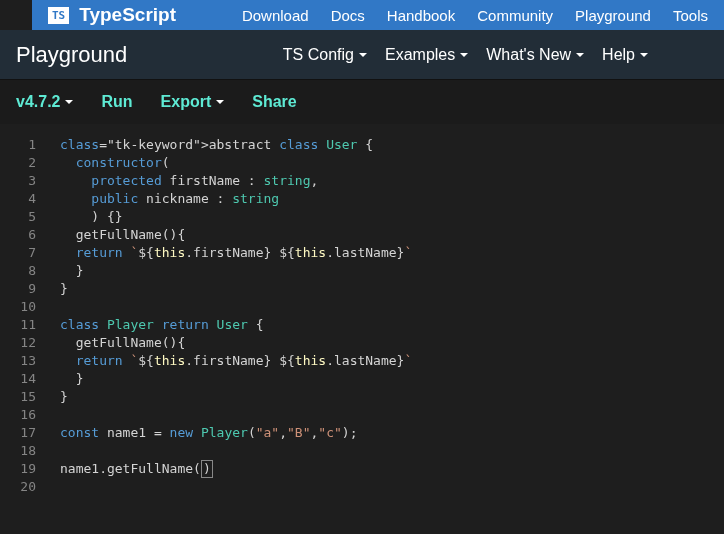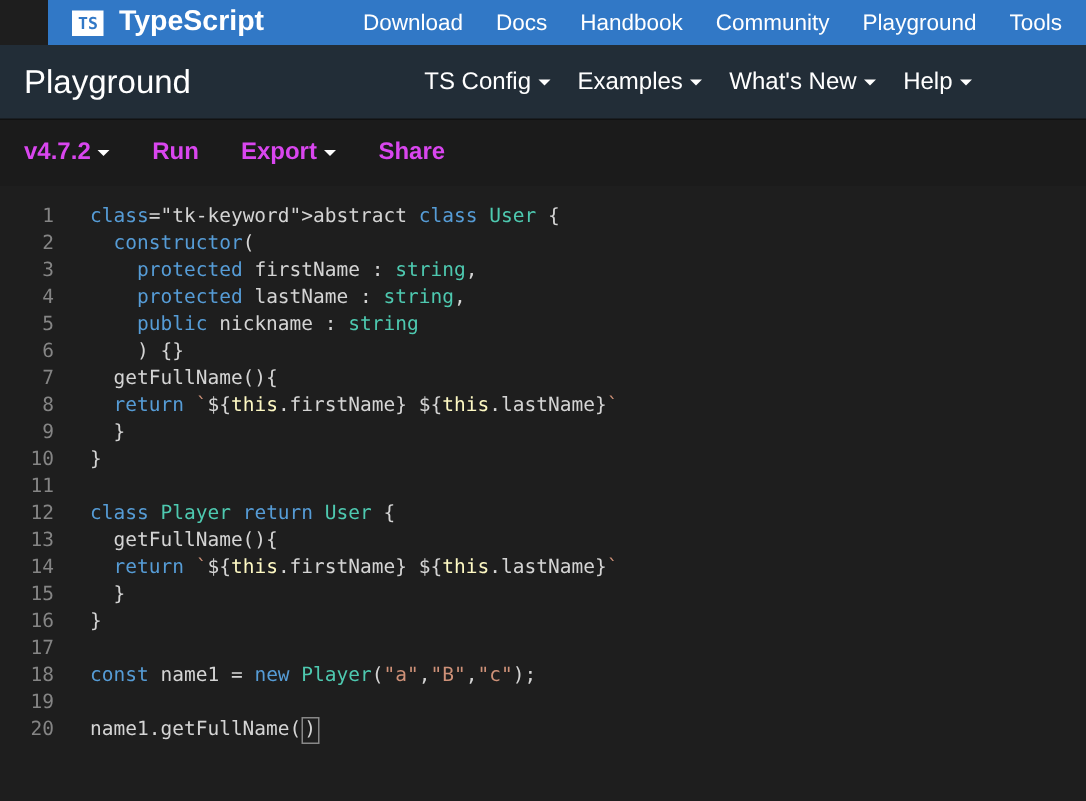--- a/index.html
+++ b/index.html
@@ -81,21 +81,21 @@
 }
 .toolbar {
   background: #1b1b1b;
   height: 44px;
   display: flex;
   align-items: center;
   padding: 0 16px;
   gap: 28px;
 }
 .toolbar-item {
-  color: #d946ef;
+  color: #5eead4;
   font-size: 16px;
   font-weight: 600;
   display: flex;
   align-items: center;
   gap: 5px;
   cursor: pointer;
 }
 .editor {
   display: flex;
   font-family: "Menlo", "Monaco", "Consolas", monospace;
@@ -201,21 +201,20 @@
       <div>16</div>
       <div>17</div>
       <div>18</div>
       <div>19</div>
       <div>20</div>
     </div>
   <div class="code" id="code">
       <div class="code-line"><span <span="" class="tk-keyword">class</span>="tk-keyword"&gt;abstract <span class="tk-keyword">class</span> <span class="tk-type">User</span> {</div>
       <div class="code-line">  <span class="tk-keyword">constructor</span>(</div>
       <div class="code-line">    <span class="tk-keyword">protected</span> firstName : <span class="tk-type">string</span>,</div>
-      <div class="code-line">    <span class="tk-keyword">protected</span> lastName : <span class="tk-type">string</span>,</div>
       <div class="code-line">    <span class="tk-keyword">public</span> nickname : <span class="tk-type">string</span></div>
       <div class="code-line">    ) {}</div>
       <div class="code-line">  getFullName(){</div>
       <div class="code-line">  <span class="tk-keyword">return</span> <span class="tk-template">`</span><span class="tk-template"></span><span class="tk-plain">${</span><span class="tk-this">this</span><span class="tk-punct">.</span>firstName<span class="tk-plain">}</span><span class="tk-template"> </span><span class="tk-plain">${</span><span class="tk-this">this</span><span class="tk-punct">.</span>lastName<span class="tk-plain">}</span><span class="tk-template"></span><span class="tk-template">`</span></div>
       <div class="code-line">  }</div>
       <div class="code-line">}</div>
       <div class="code-line"></div>
       <div class="code-line"><span class="tk-keyword">class</span> <span class="tk-type">Player</span> <span class="tk-keyword">return</span> <span class="tk-type">User</span> {</div>
       <div class="code-line">  getFullName(){</div>
       <div class="code-line">  <span class="tk-keyword">return</span> <span class="tk-template">`</span><span class="tk-template"></span><span class="tk-plain">${</span><span class="tk-this">this</span><span class="tk-punct">.</span>firstName<span class="tk-plain">}</span><span class="tk-template"> </span><span class="tk-plain">${</span><span class="tk-this">this</span><span class="tk-punct">.</span>lastName<span class="tk-plain">}</span><span class="tk-template"></span><span class="tk-template">`</span></div>

